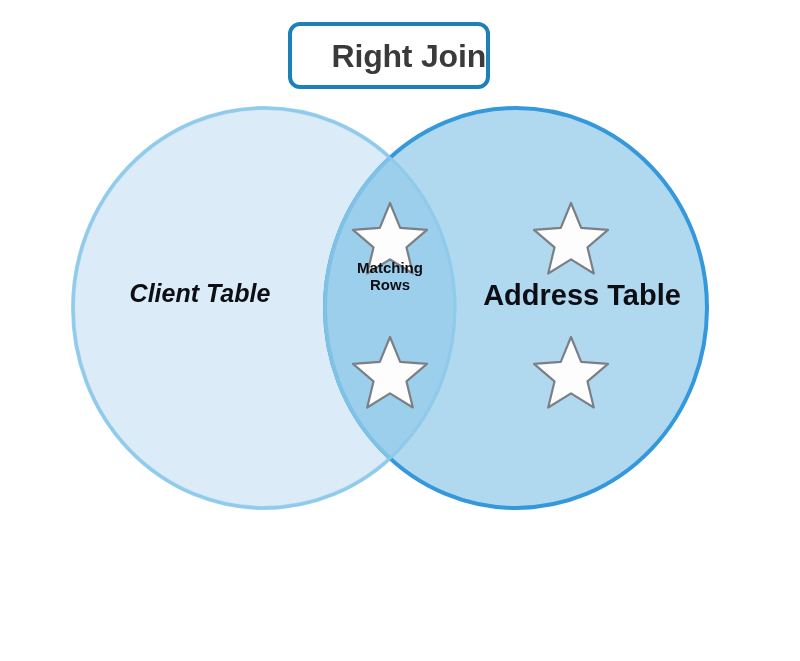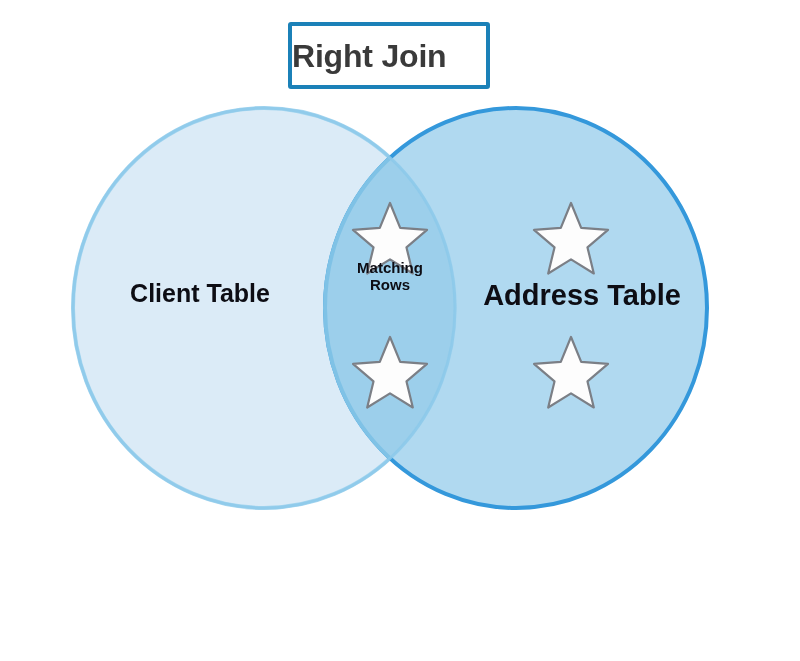--- a/index.html
+++ b/index.html
@@ -21,25 +21,25 @@
   }
   
   #title-box {
     position: absolute;
     left: 288px;
     top: 22px;
     width: 202px;
     height: 67px;
     box-sizing: border-box;
     border: 4px solid #1b81b8;
-    border-radius: 3px;
+    border-radius: 12px;
     background: #ffffff;
     display: flex;
     align-items: center;
-    justify-content: flex-start;
+    justify-content: flex-end;
   }
   #title-text {
     font-size: 32px;
     font-weight: bold;
     color: #3a3a3a;
     letter-spacing: -0.2px;
     line-height: 1;
     white-space: nowrap;
   }
   
@@ -57,20 +57,21 @@
     color: #0d0d14;
     text-align: center;
     line-height: 1.12;
     white-space: pre-line;
   }
   #label-left {
     left: 93px;
     top: 279px;
     width: 214px;
     font-size: 25px;
+    font-style: italic;
   }
   #label-center {
     left: 318px;
     top: 260px;
     width: 144px;
     font-size: 15px;
   }
   #label-right {
     left: 468px;
     top: 279px;

